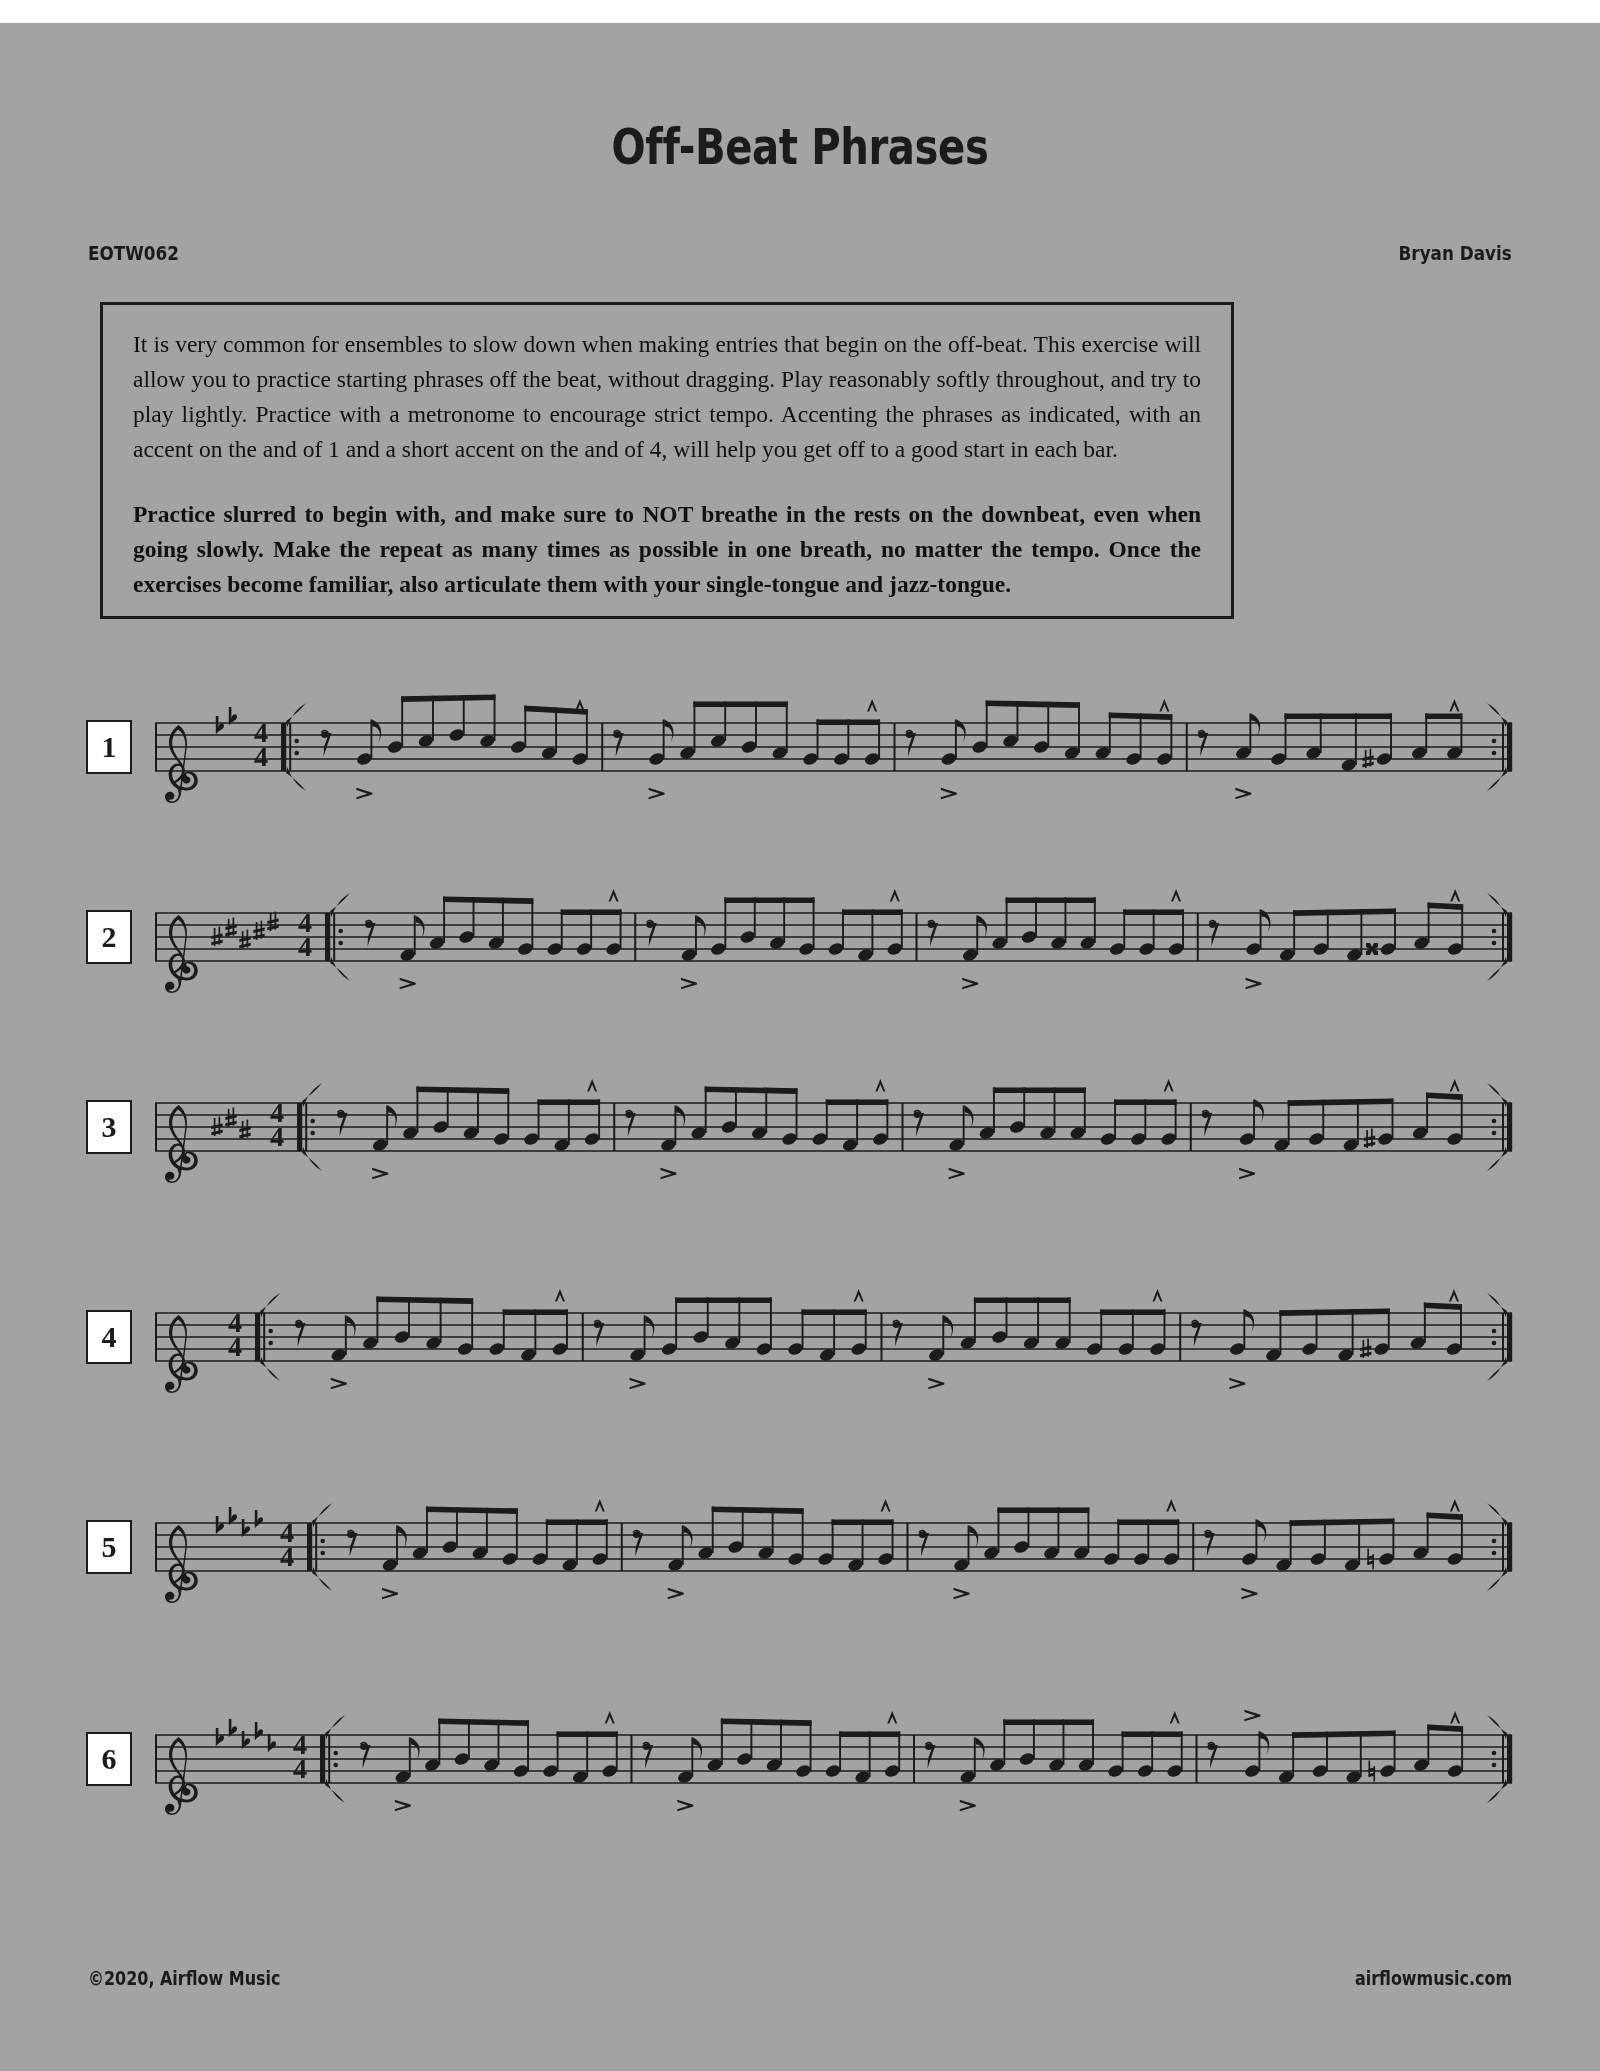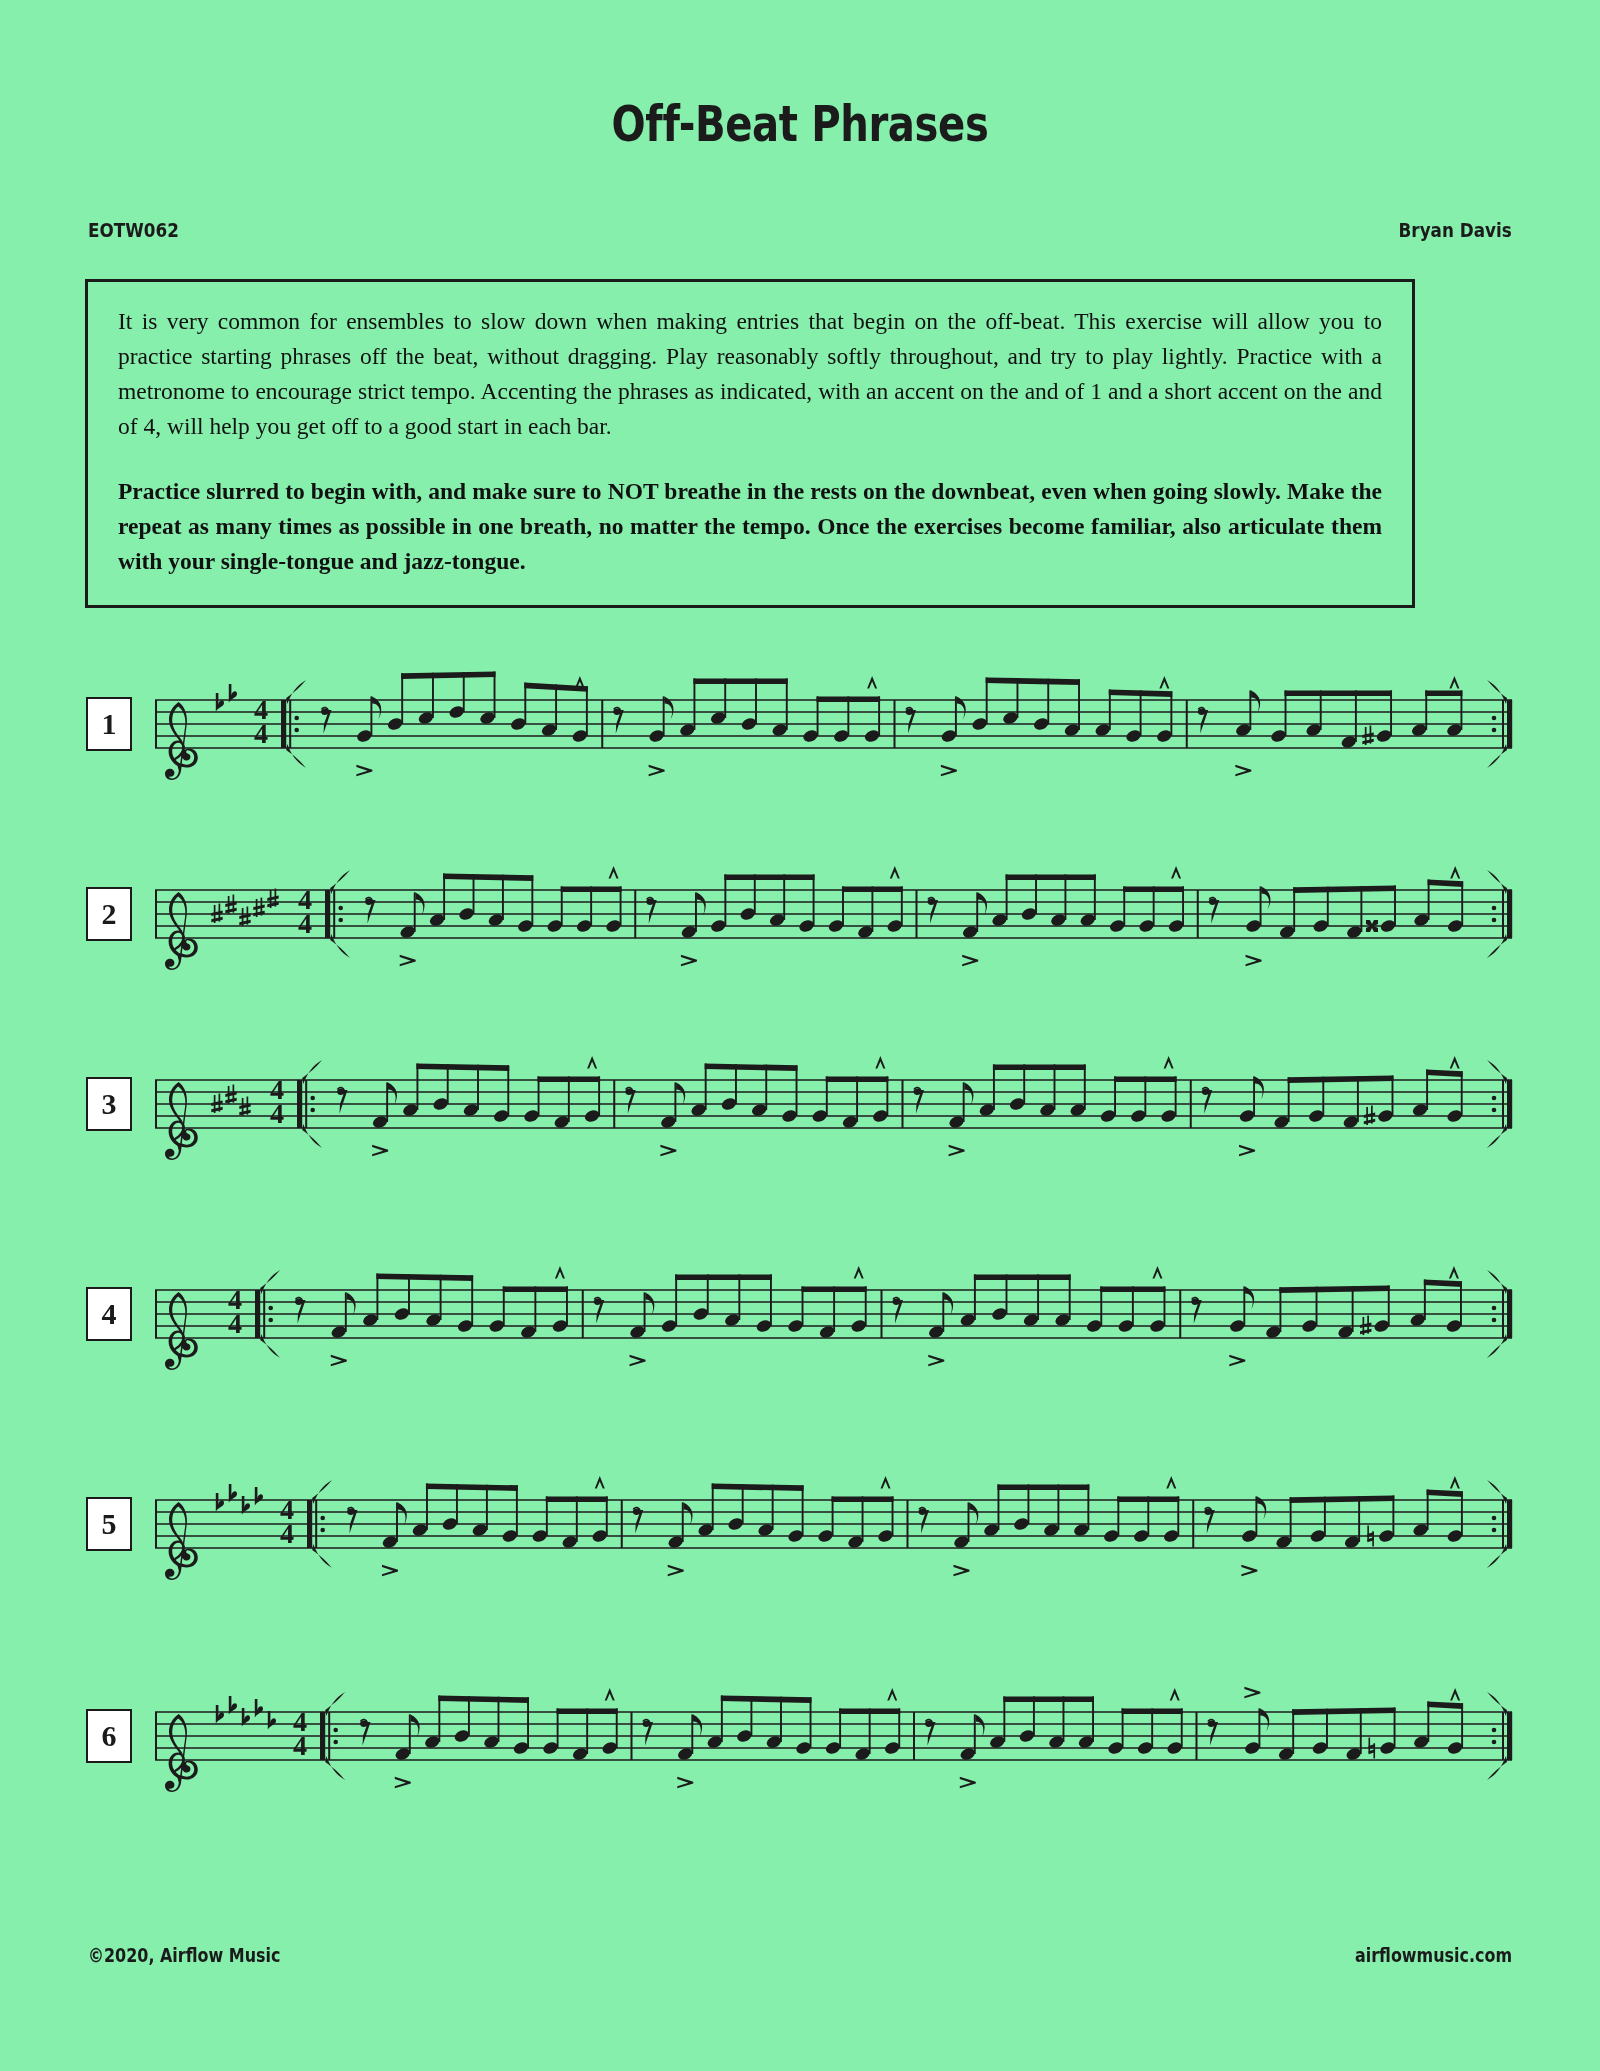--- a/index.html
+++ b/index.html
@@ -3,21 +3,21 @@
 <meta charset="utf-8">
 <title>Off-Beat Phrases</title>
 <style>
   html,body{margin:0;padding:0;background:#ffffff;}
   body{
     width:1600px;height:2071px;position:relative;
     font-family:"Liberation Serif", serif;
     color:#1a1a1a;
     overflow:hidden;
   }
-  .page{position:absolute;inset:0;background:#86efac;}
+  .page{position:absolute;inset:0;background:#a3a3a3;margin-top:23px;}
 
   
   .title{
     position:absolute;left:0;right:0;top:96px;
     text-align:center;
     font-family:"DejaVu Sans", sans-serif;
     font-weight:bold;
     font-size:49px;
     letter-spacing:-0.5px;
     transform:scaleX(0.82);
@@ -33,25 +33,25 @@
   .author{
     position:absolute;right:88px;top:218px;
     font-family:"DejaVu Sans", sans-serif;
     font-weight:bold;font-size:20px;
     transform:scaleX(0.84);transform-origin:right center;
     color:#1b1b1b;
   }
 
   
   .notebox{
-    position:absolute;left:85px;top:279px;
-    width:1330px;
+    position:absolute;left:100px;top:279px;
+    width:1134px;
     box-sizing:border-box;
     border:3px solid #1b1b1b;
-    padding:22px 30px 26px 30px;
+    padding:22px 30px 14px 30px;
   }
   .notebox p{
     margin:0;
     text-align:justify;
     font-family:"Liberation Serif", serif;
     font-size:23.5px;
     line-height:35px;
     color:#111;
   }
   .notebox p + p{ margin-top:30px;font-weight:bold; }

